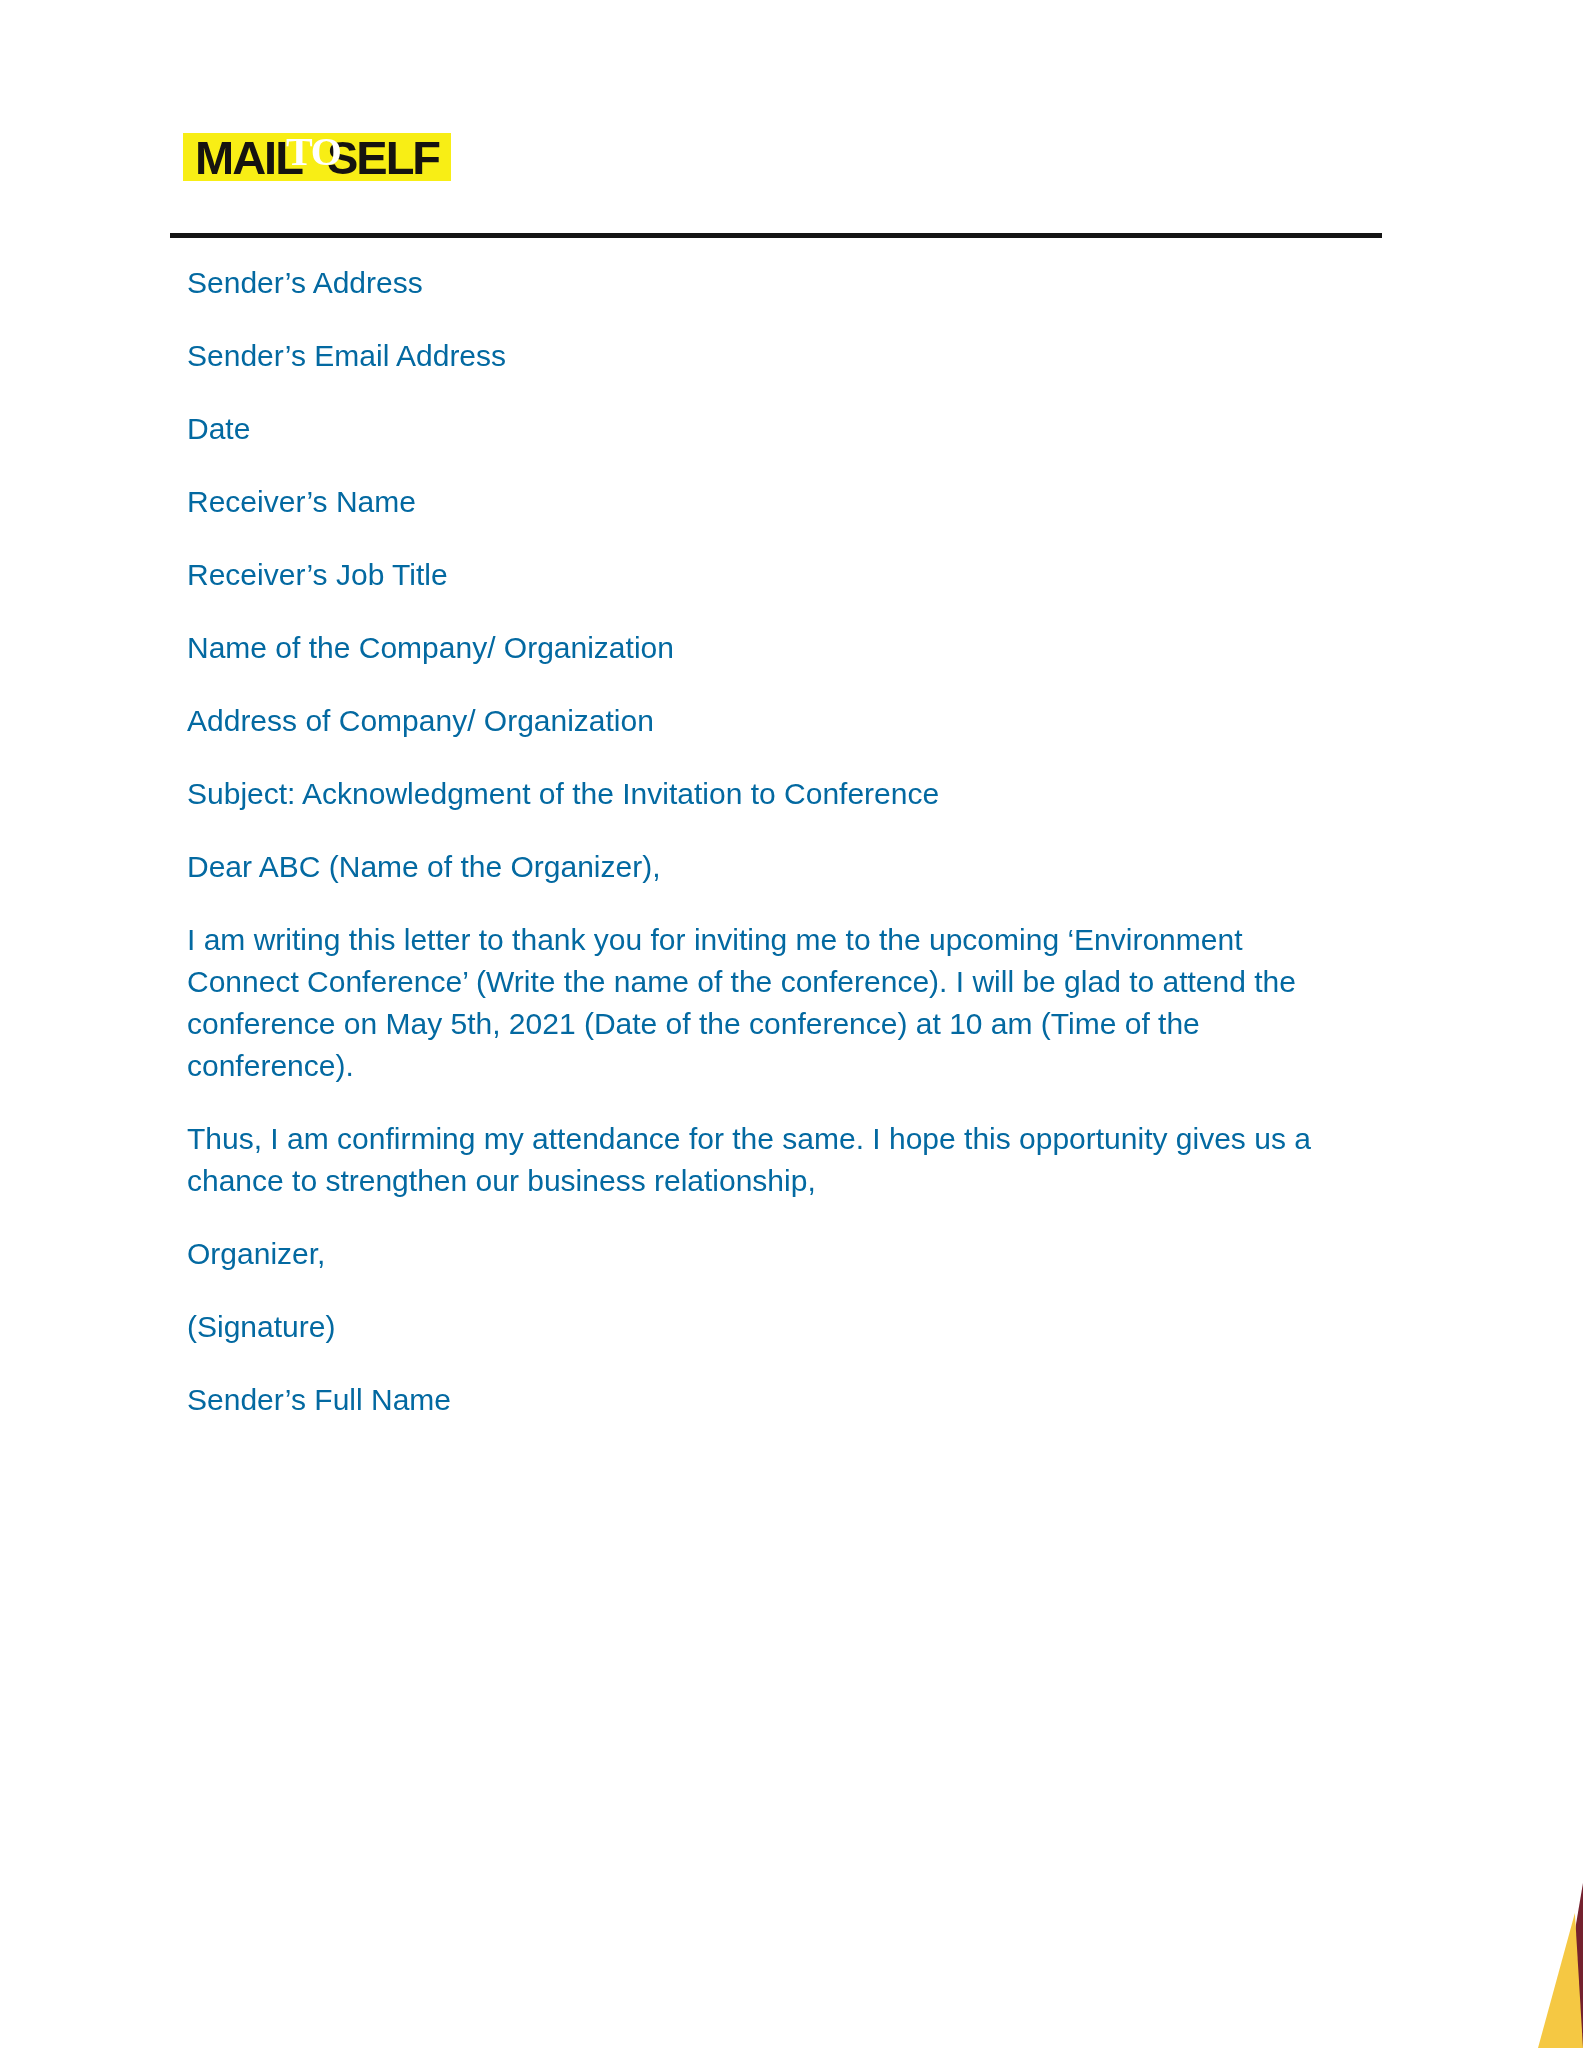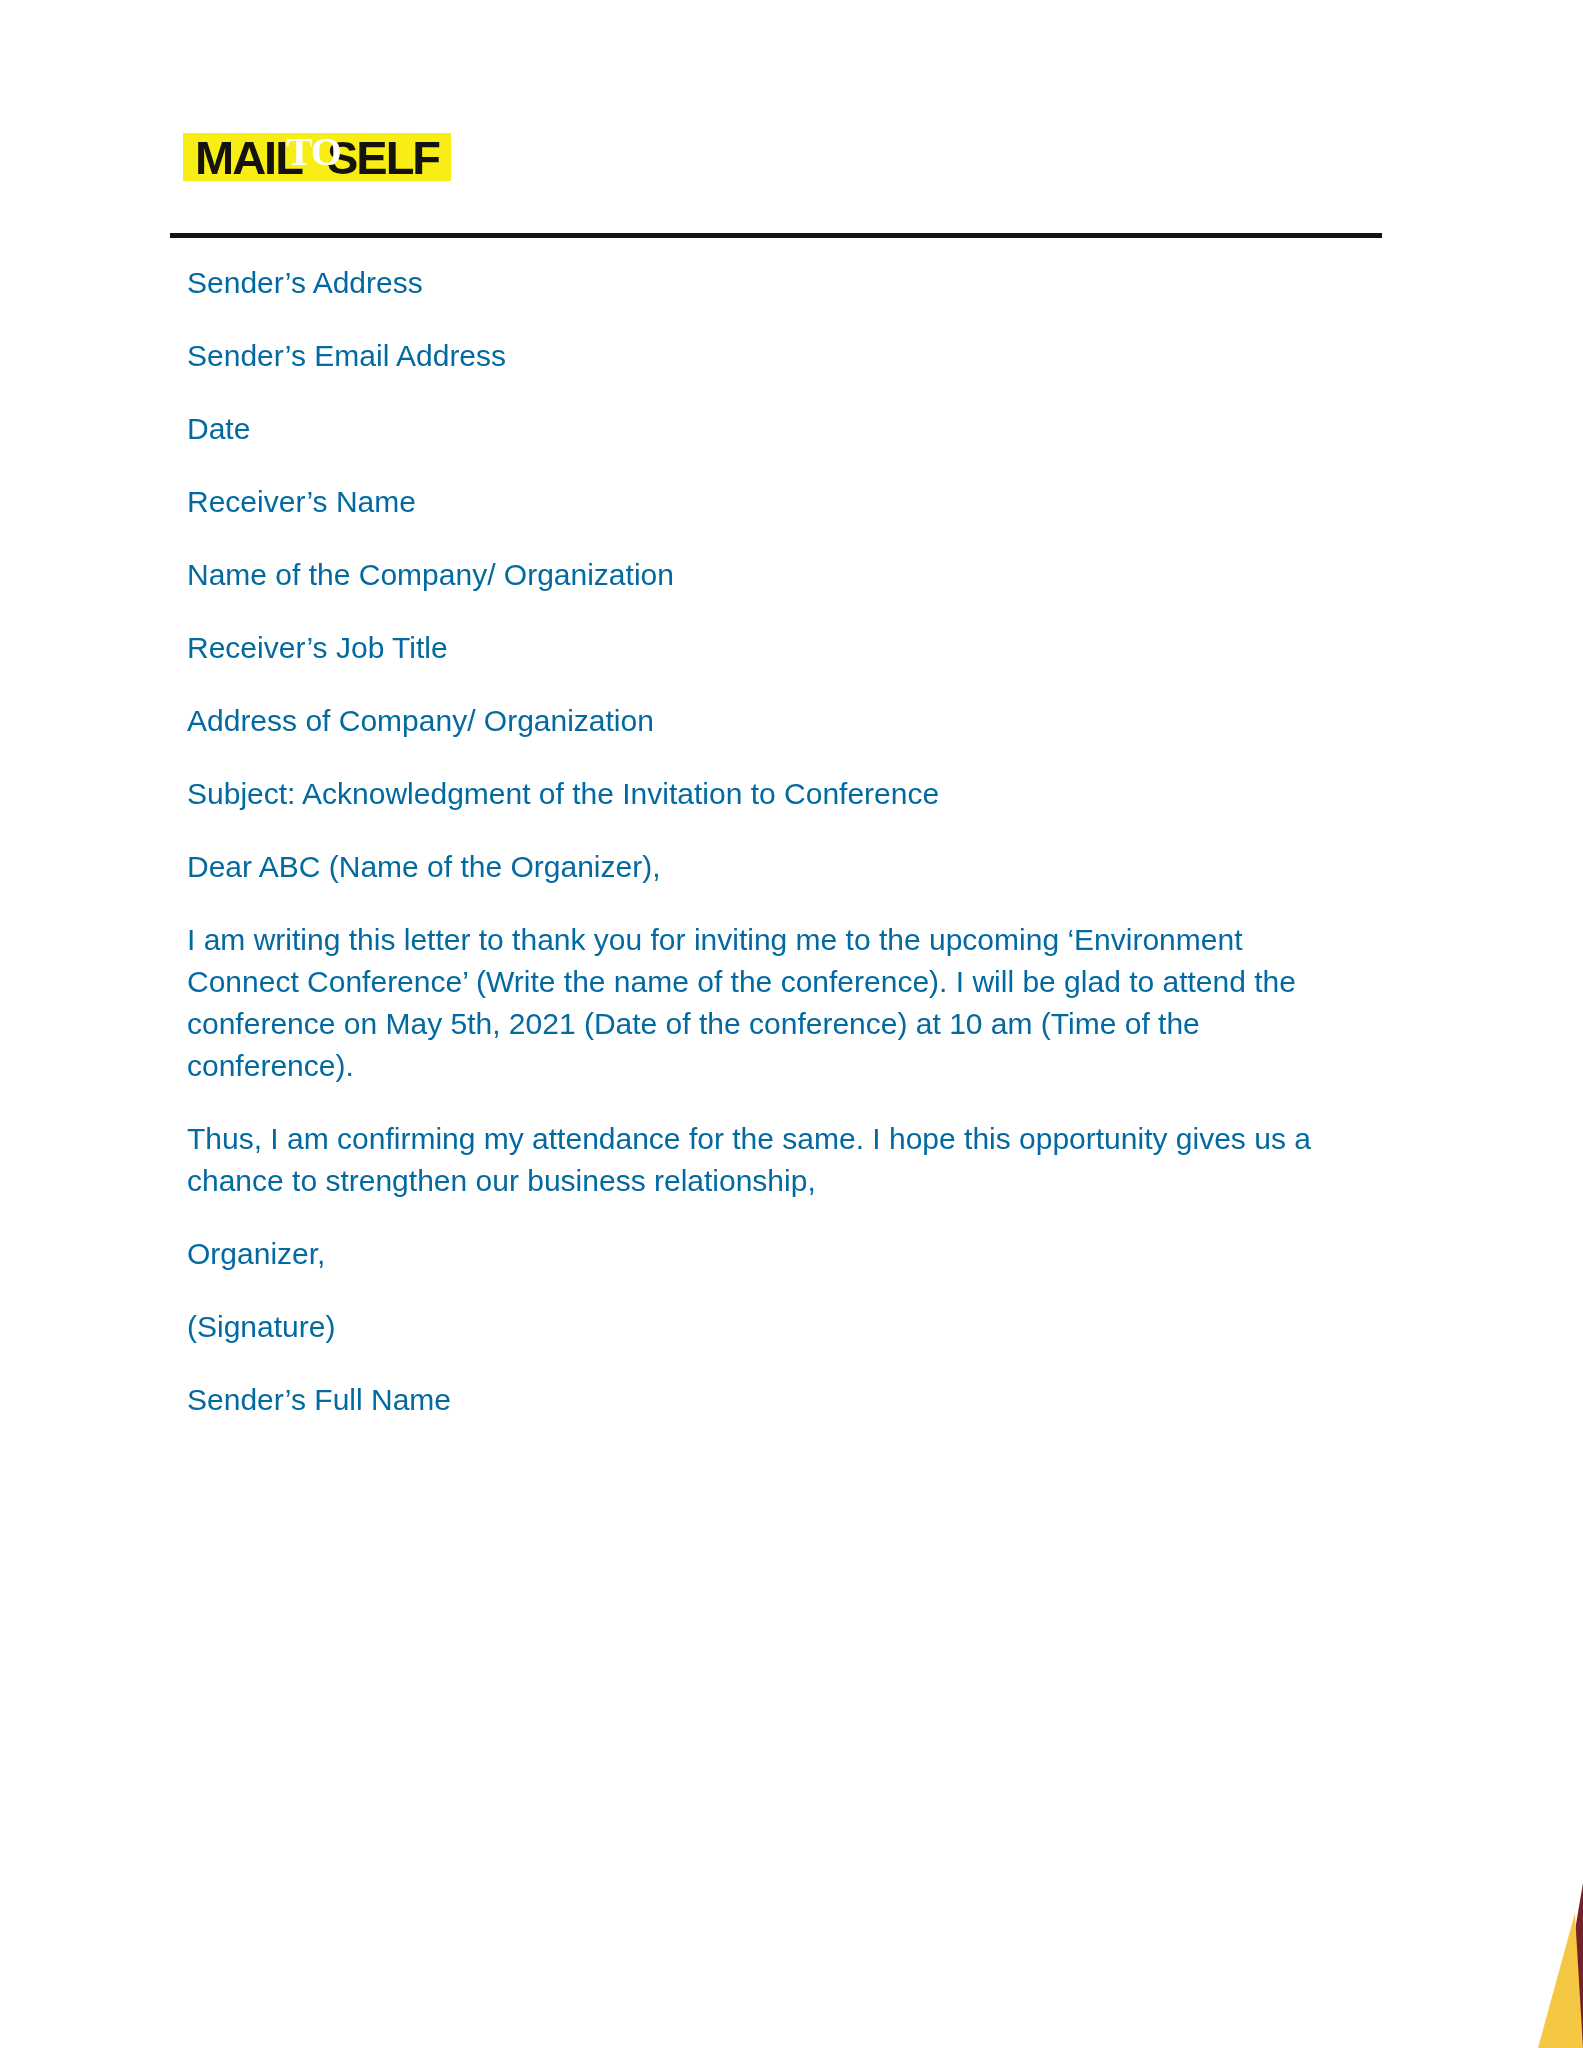--- a/index.html
+++ b/index.html
@@ -104,22 +104,22 @@
     <span class="logo-part">SELF</span>
   </div>
 
   <div class="header-rule"></div>
 
   <div class="letter">
     <p>Sender’s Address</p>
     <p>Sender’s Email Address</p>
     <p>Date</p>
     <p>Receiver’s Name</p>
+    <p>Receiver’s Job Title</p>
     <p>Name of the Company/ Organization</p>
-    <p>Receiver’s Job Title</p>
     <p>Address of Company/ Organization</p>
     <p>Subject: Acknowledgment of the Invitation to Conference</p>
     <p>Dear ABC (Name of the Organizer),</p>
     <p>I am writing this letter to thank you for inviting me to the upcoming ‘Environment
 Connect Conference’ (Write the name of the conference). I will be glad to attend the
 conference on May 5th, 2021 (Date of the conference) at 10 am (Time of the
 conference).</p>
     <p>Thus, I am confirming my attendance for the same. I hope this opportunity gives us a
 chance to strengthen our business relationship,</p>
     <p>Organizer,</p>

